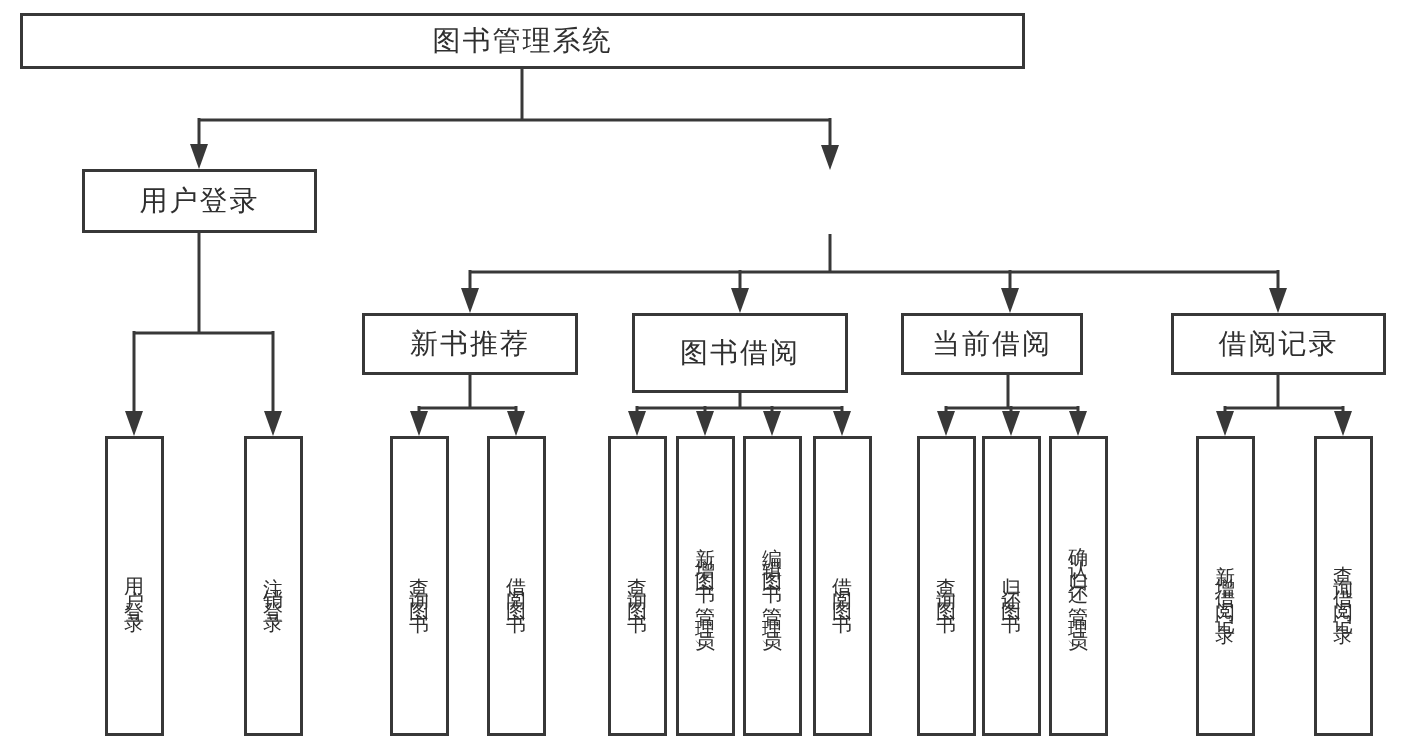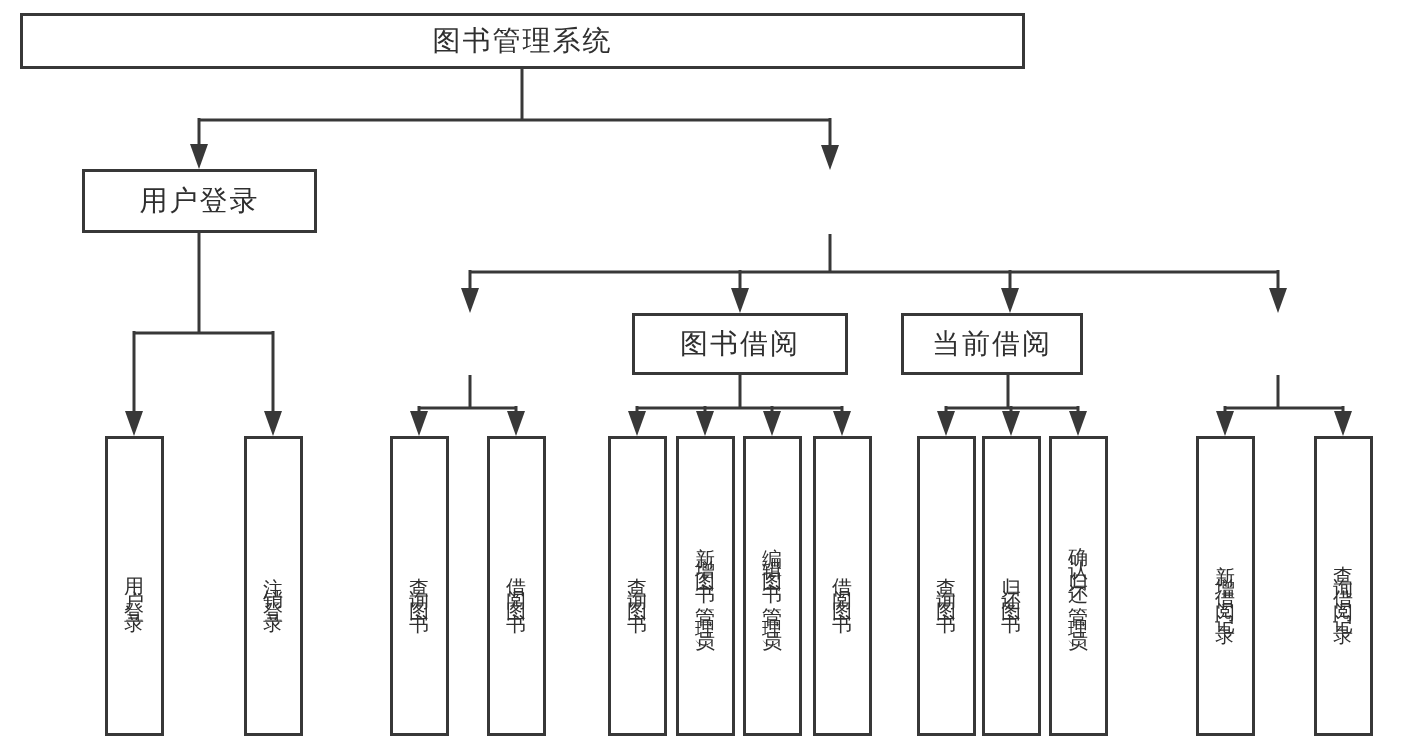--- a/index.html
+++ b/index.html
@@ -43,21 +43,21 @@
     writing-mode: vertical-rl;
     text-orientation: mixed;
     font-size: 20px;
     letter-spacing: 12px;
     line-height: 1;
   }
   .node-root   { left: 20px;   top: 13px;  width: 1005px; height: 56px; }
   .node-l2a    { left: 82px;   top: 169px; width: 235px;  height: 64px; }
   .node-l2b    { left: 712px;  top: 169px; width: 235px;  height: 65px; }
   .node-l3a    { left: 362px;  top: 313px; width: 216px;  height: 62px; }
-  .node-l3b    { left: 632px;  top: 313px; width: 216px;  height: 62px; }
+  .node-l3b    { left: 632px;  top: 313px; width: 216px;  height: 80px; }
   .node-l3c    { left: 901px;  top: 313px; width: 182px;  height: 62px; }
   .node-l3d    { left: 1171px; top: 313px; width: 215px;  height: 62px; }
   .leaf { top: 436px; width: 59px; height: 300px; }
   .watermark {
     position: absolute;
     left: 1183px;
     top: 716px;
     font-size: 19px;
     color: #9b9b9b;
     letter-spacing: 1px;
@@ -143,22 +143,24 @@
       <polygon points="1216,411 1234,411 1225,436"></polygon>
       <line x1="1343" y1="406" x2="1343" y2="414"></line>
       <polygon points="1334,411 1352,411 1343,436"></polygon>
     </g>
   </svg>
 
   <div class="node h-node node-root">图书管理系统</div>
 
   <div class="node h-node node-l2a">用户登录</div>
 
+  <div class="node h-node node-l3a">新书推荐</div>
   <div class="node h-node node-l3b">图书借阅</div>
   <div class="node h-node node-l3c">当前借阅</div>
+  <div class="node h-node node-l3d">借阅记录</div>
 
   <div class="node v-node leaf" style="left:105px;">
     <span>用户登录</span>
   </div>
   <div class="node v-node leaf" style="left:244px;">
     <span>注销登录</span>
   </div>
   <div class="node v-node leaf" style="left:390px;">
     <span>查询图书</span>
   </div>

